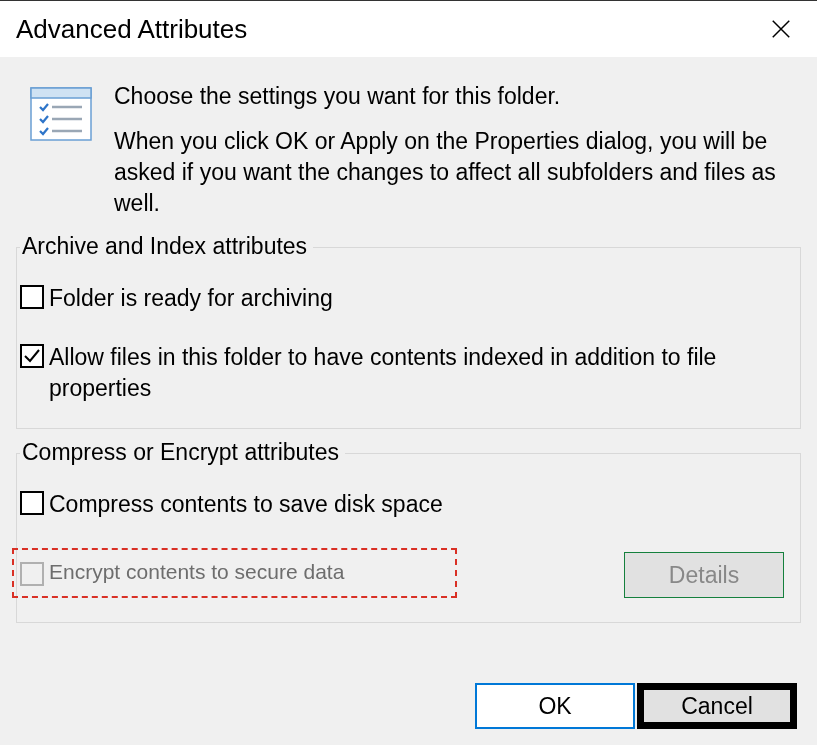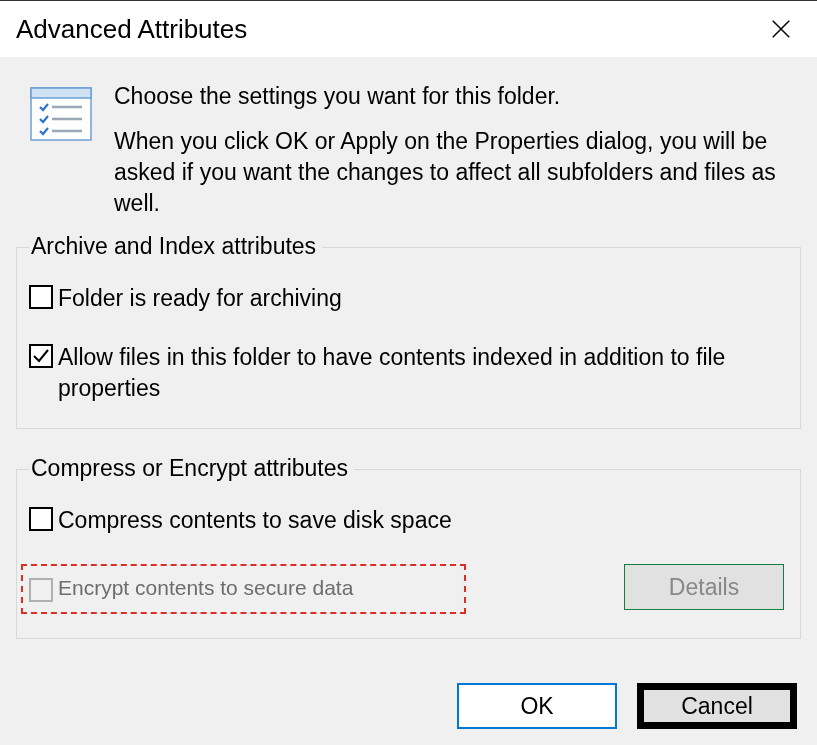--- a/index.html
+++ b/index.html
@@ -61,22 +61,22 @@
     .intro-text {
       display: flex;
       flex-direction: column;
       gap: 14px;
       font-size: 23px;
       line-height: 1.35;
       justify-content: space-between;
     }
     .group {
       border: 1px solid #d8d8d8;
-      margin-bottom: 40px;
-      padding: 0 16px 24px 12px;
+      margin-bottom: 24px;
+      padding: 0 16px 24px 3px;
       position: relative;
     }
     .group-title {
       position: relative;
       top: -15px;
       display: inline-block;
       background: #f0f0f0;
       padding: 0 6px 0 2px;
       font-size: 23px;
     }
@@ -107,21 +107,21 @@
     }
     .checkbox.disabled {
       border-color: #b0b0b0;
       cursor: default;
       background: #f0f0f0;
     }
     .checkbox svg { width: 18px; height: 18px; }
     .check-label.disabled { color: #6d6d6d; }
     .encrypt-row {
       display: flex;
-      align-items: flex-start;
+      align-items: flex-end;
       justify-content: space-between;
     }
     .encrypt-highlight {
       border: 2px dashed #d93025;
       padding: 10px 14px 10px 6px;
       margin-left: -8px;
       display: flex;
       gap: 5px;
       align-items: flex-start;
       width: 445px;
@@ -132,21 +132,21 @@
       background: #e1e1e1;
       border: 1px solid #15803d;
       color: #888;
       font-size: 23px;
       font-family: inherit;
       cursor: default;
     }
     .button-row {
       display: flex;
       justify-content: flex-end;
-      gap: 20px;
+      gap: 2px;
       margin-top: auto;
       padding-right: 4px;
     }
     .btn {
       width: 160px;
       height: 46px;
       font-size: 23px;
       font-family: inherit;
       cursor: pointer;
       border: 7px solid #000000;

